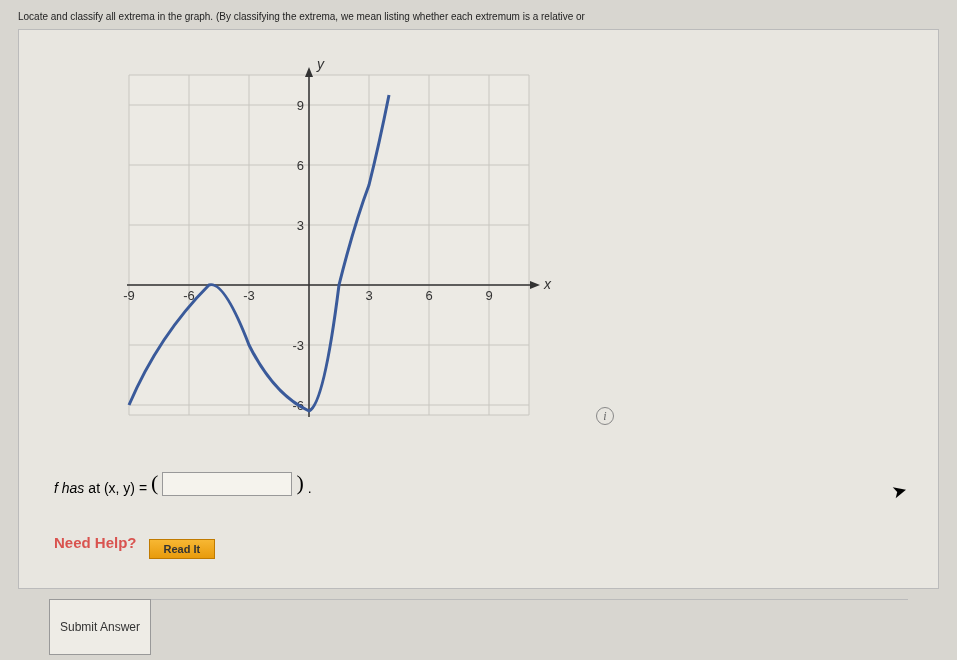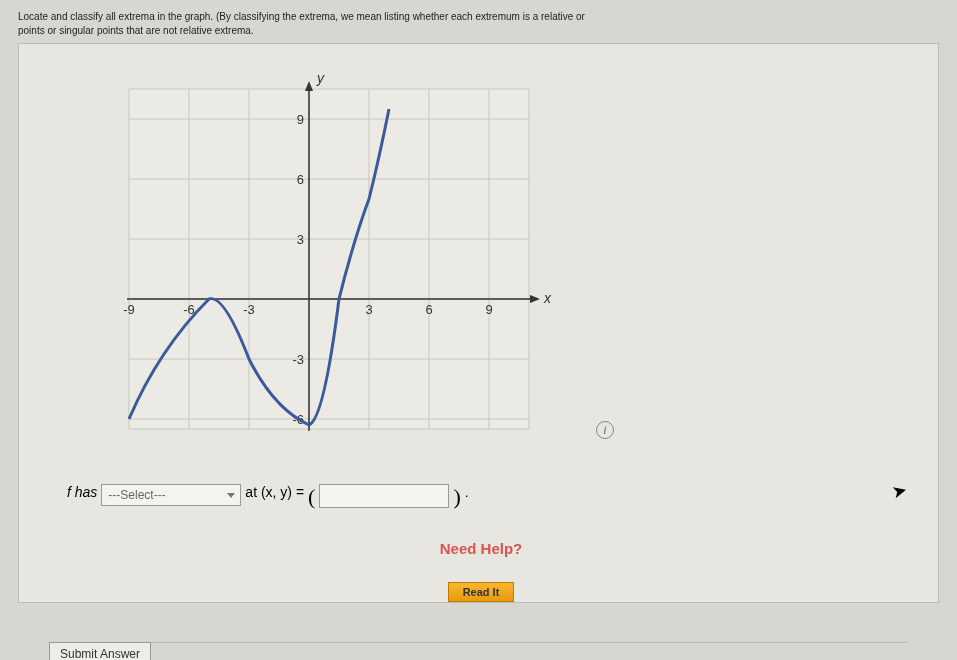--- a/index.html
+++ b/index.html
@@ -48,24 +48,24 @@
       align-items: center;
       justify-content: center;
       font-style: italic;
       font-family: serif;
       font-size: 12px;
       color: #666;
       cursor: pointer;
     }
     .answer-row {
       margin-top: 25px;
-      margin-left: 18px;
+      margin-left: 5px;
       font-size: 14px;
       display: flex;
-      align-items: flex-start;
+      align-items: flex-end;
       gap: 4px;
     }
     .answer-row .prefix { font-style: italic; }
     .select-box {
       border: 1px solid #999;
       background: #f5f3ed;
       padding: 2px 20px 2px 6px;
       font-size: 12px;
       color: #666;
       position: relative;
@@ -91,21 +91,20 @@
       width: 130px;
       padding: 2px 4px;
       font-size: 13px;
     }
     .help-row {
       margin-top: 30px;
       margin-left: 5px;
       display: flex;
       align-items: center;
       gap: 12px;
-      flex-direction: column;
     }
     .need-help {
       color: #d9534f;
       font-size: 15px;
       font-weight: bold;
     }
     .read-it {
       background: linear-gradient(#f7b733, #e89b0c);
       border: 1px solid #c07a00;
       padding: 3px 14px;
@@ -117,41 +116,40 @@
     }
     .submit-row {
       margin-top: 40px;
       margin-left: 0;
       border-top: 1px solid #bbb;
       padding-top: 0;
     }
     .submit-btn {
       background: #eeece6;
       border: 1px solid #999;
-      padding: 4px 10px;
+      padding: 20px 10px;
       font-size: 12px;
       color: #333;
       cursor: pointer;
       margin-top: -1px;
     }
     .cursor-arrow {
       position: absolute;
       right: 50px;
       top: 480px;
       font-size: 18px;
       color: #000;
       transform: rotate(-15deg);
     }
   </style>
 </head>
 <body>
 
 <div class="question-text">
   <span>Locate and classify all extrema in the graph. (By classifying the extrema, we mean listing whether each extremum is a relative or</span><br>
-  <span>points or singular points that are not relative extrema.</span>
 </div>
 
 <div class="content-panel">
 
   <div class="graph-container">
     <svg class="graph-svg" viewBox="0 0 470 390">
 
       <rect x="35" y="20" width="400" height="340" fill="#eceae4" stroke="none"></rect>
 
       <g stroke="#c8c6c0" stroke-width="1">
@@ -210,23 +208,20 @@
                Q 180 340, 215 356 
                Q 230 350, 245 230 
                Q 260 170, 275 130 
                Q 285 90, 295 40" fill="none" stroke="#3a5a9a" stroke-width="3"></path>
     </svg>
     <div class="info-icon">i</div>
   </div>
 
   <div class="answer-row">
     <span class="prefix">f has</span>
-    <div class="select-box">
-      <span>---Select---</span>
-    </div>
     <span>at (x, y) =</span>
     <span class="paren">(</span>
     <input class="input-box" type="text" value="" style="">
     <span class="paren">)</span>
     <span>.</span>
   </div>
 
   <div class="help-row">
     <span class="need-help">Need Help?</span>
     <button class="read-it">Read It</button>

